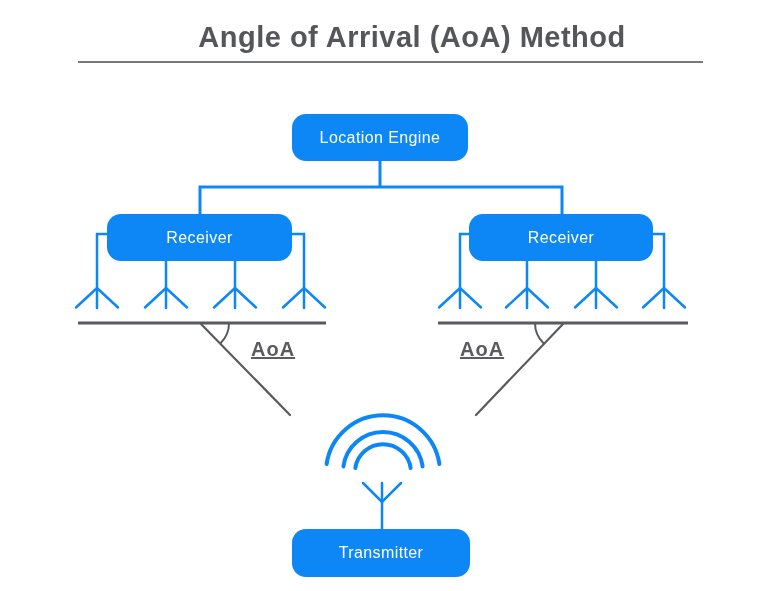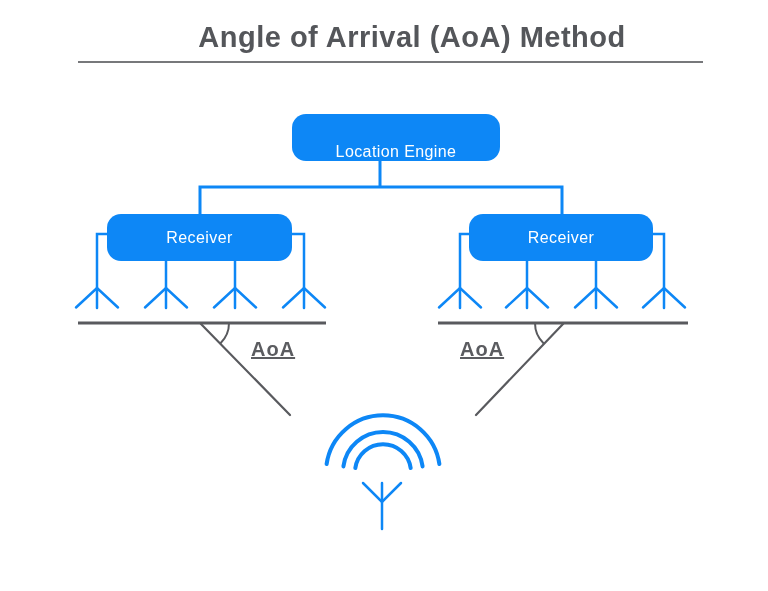--- a/index.html
+++ b/index.html
@@ -44,21 +44,21 @@
     position: absolute;
     background: #0D87F6;
     border-radius: 14px;
     color: #ffffff;
     display: flex;
     align-items: center;
     justify-content: center;
     font-size: 16px;
     letter-spacing: 0.4px;
   }
-  .node-location-engine { left: 292px; top: 114px; width: 208px; height: 47px; align-items: flex-end; }
+  .node-location-engine { left: 292px; top: 114px; width: 176px; height: 47px; }
   .node-receiver-left   { left: 107px; top: 214px; width: 185px; height: 47px; }
   .node-receiver-right  { left: 469px; top: 214px; width: 184px; height: 47px; }
   .node-transmitter     { left: 292px; top: 529px; width: 178px; height: 48px; }
   .aoa-label {
     position: absolute;
     font-size: 20px;
     font-weight: 700;
     letter-spacing: 1px;
     color: #5B5C60;
     text-decoration: underline;
@@ -145,17 +145,20 @@
 
   <div class="node node-location-engine">
     <span>Location Engine</span>
   </div>
   <div class="node node-receiver-left">
     <span>Receiver</span>
   </div>
   <div class="node node-receiver-right">
     <span>Receiver</span>
   </div>
+  <div class="node node-transmitter">
+    <span>Transmitter</span>
+  </div>
 
   <div class="aoa-label aoa-left">AoA</div>
   <div class="aoa-label aoa-right">AoA</div>
 
 </div>
 
 </body></html>

